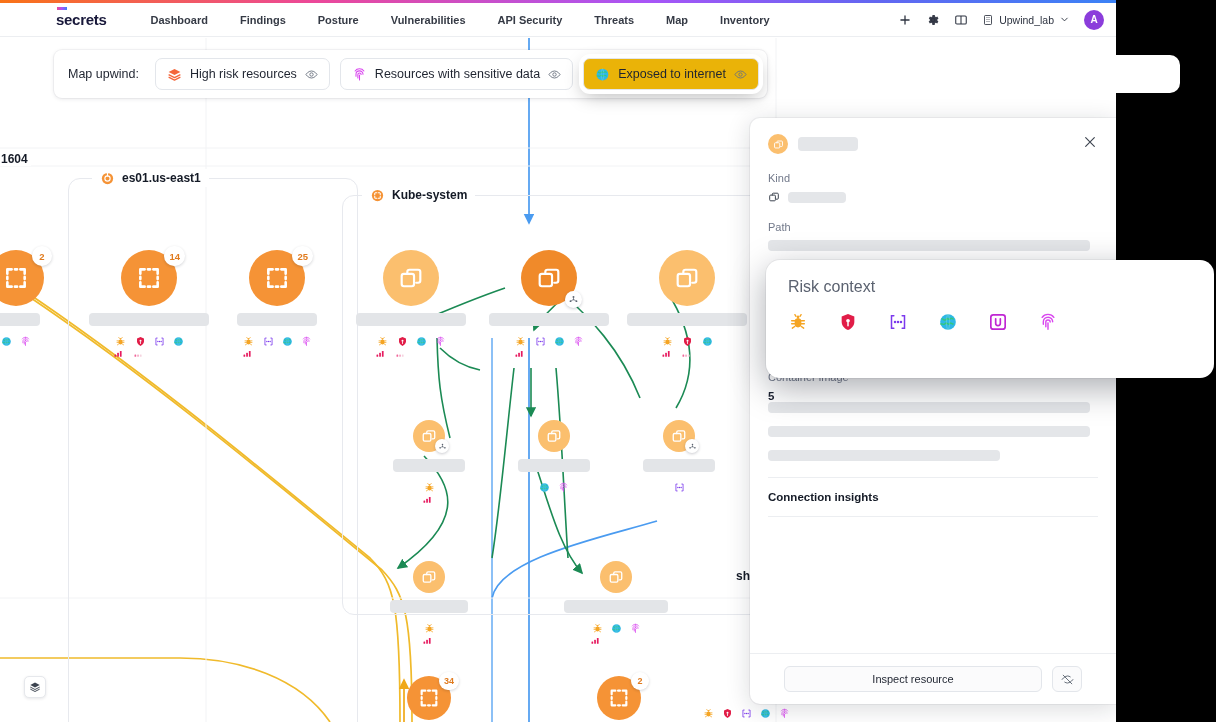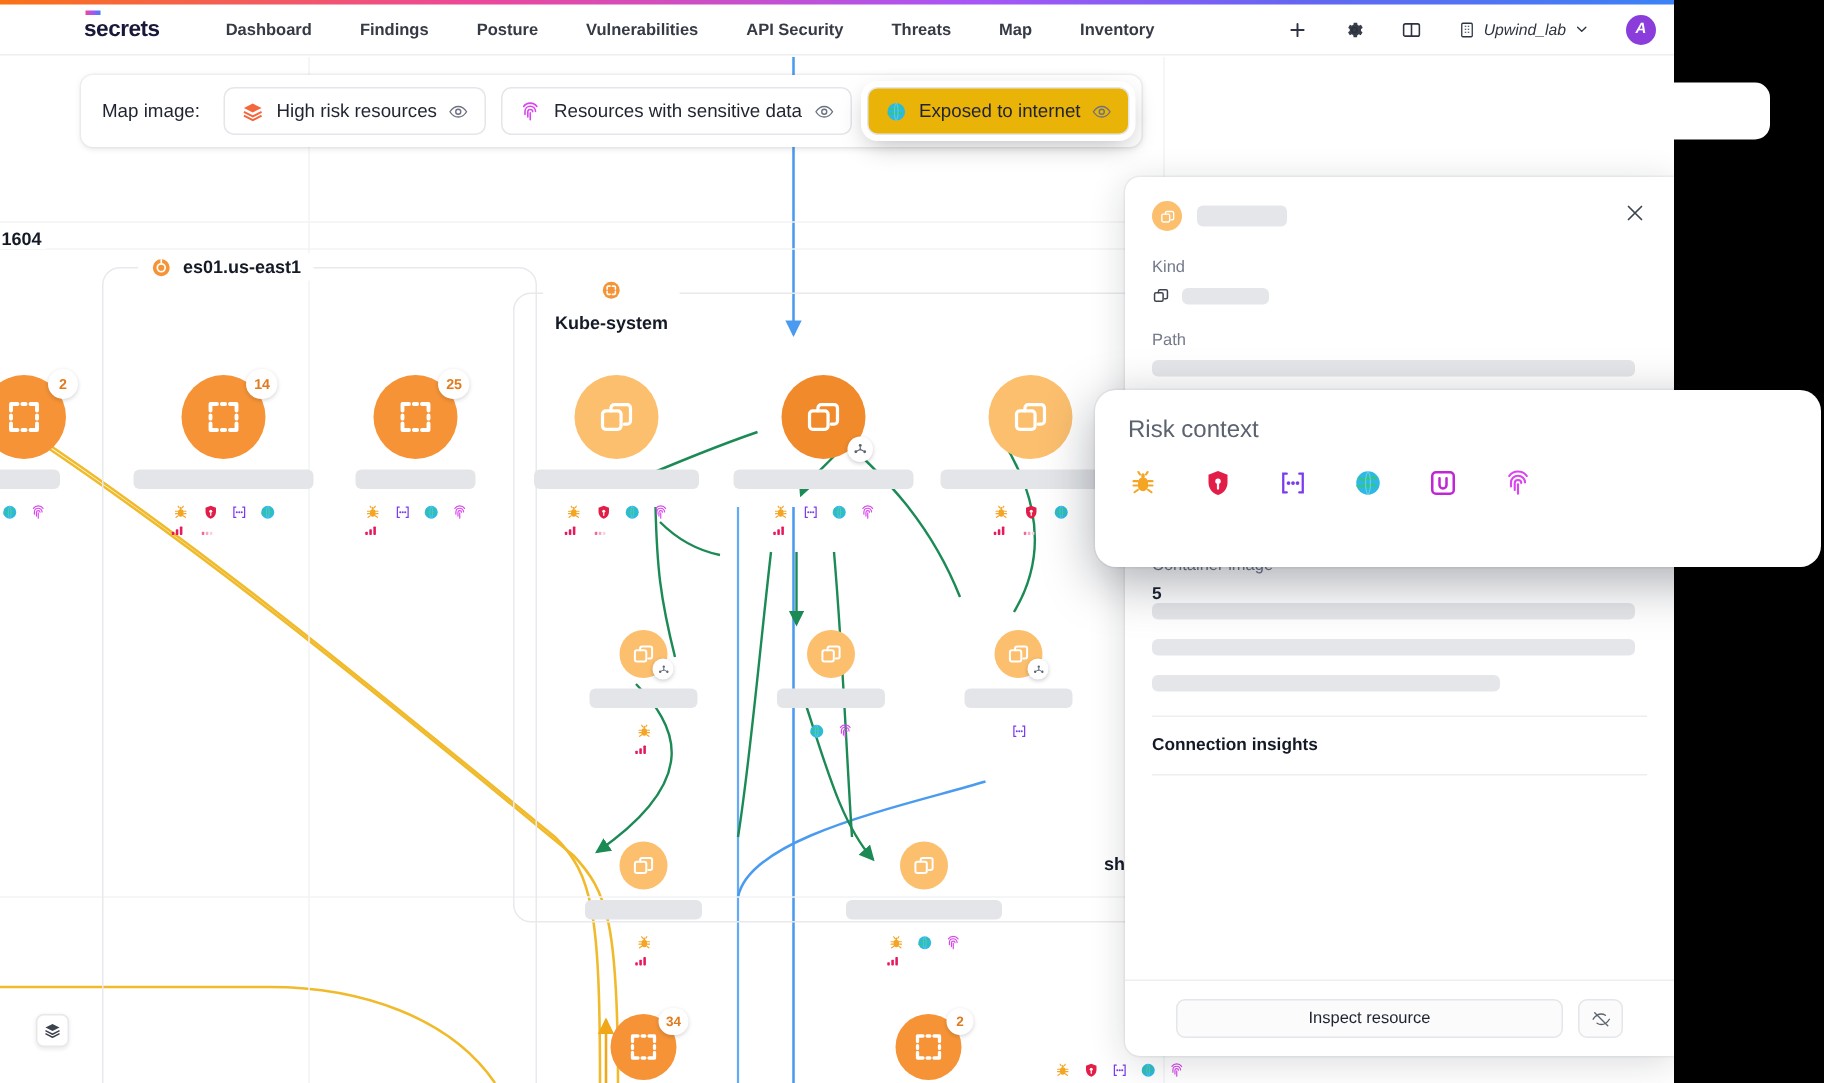--- a/index.html
+++ b/index.html
@@ -37,21 +37,21 @@
     position: absolute; left: 1px; top: -4px; width: 10px; height: 3px;
     background: linear-gradient(90deg,#ec4899,#a855f7,#3b82f6);
   }
   #nav { display: flex; align-items: center; margin-left: 28px; gap: 0; }
   .nav-item {
     font-size: 11px; color: #353a45; padding: 4px 16px; cursor: pointer;
     white-space: nowrap;
     font-weight: bold;
   }
   #header-right {
-    margin-left: auto; margin-right: 12px; display: flex; align-items: center; gap: 24px; font-style: italic;
+    margin-left: auto; margin-right: 12px; display: flex; align-items: center; gap: 14px;
   }
   .hicon { width: 14px; height: 14px; color: #2d3340; cursor: pointer; display: block; }
   .tenant {
     display: flex; align-items: center; gap: 5px; font-size: 10.5px; color: #2d3340;
     cursor: pointer;
   }
   .avatar {
     width: 20px; height: 20px; border-radius: 50%; background: #8b3ddb;
     color: #fff; font-size: 10px; font-weight: 700;
     display: flex; align-items: center; justify-content: center; cursor: pointer;
@@ -184,21 +184,21 @@
     flex: 1; height: 26px; border: 1px solid #e3e6eb; border-radius: 6px;
     background: #fbfbfc; font-size: 11px; color: #1f2430; cursor: pointer;
     display: flex; align-items: center; justify-content: center;
     font-family: "Liberation Sans", sans-serif;
   }
   .dbtn.icon-only { flex: none; width: 30px; }
   .dbtn.icon-only svg { width: 13px; height: 13px; color: #5c6470; }
 
   
   #riskpop {
-    position: absolute; left: 730px; top: 260px; width: 448px; height: 118px;
+    position: absolute; left: 766px; top: 260px; width: 448px; height: 118px;
     background: #fff; border-radius: 14px;
     box-shadow: 0 10px 34px rgba(10,14,30,.34), 0 0 0 1px rgba(16,24,40,.05);
     z-index: 90; padding: 18px 22px;
   }
   #riskpop .rp-title { font-size: 16px; color: #5b6270; margin-bottom: 16px; }
   #riskpop .rp-icons { display: flex; align-items: center; gap: 30px; }
   #riskpop .rp-icons svg { width: 20px; height: 20px; display: block; }
 
   
   #darkbleed {
@@ -440,21 +440,21 @@
 
     <div class="group" style="left:68px; top:140px; width:290px; height:560px;"></div>
     <div class="group-title" style="left:92px; top:131px;">
       <svg class="gt-ico">
           <use href="#s-cluster"></use>
         </svg>
       <span>es01.us-east1</span>
     </div>
 
     <div class="group" style="left:342px; top:157px; width:660px; height:420px;"></div>
-    <div class="group-title" style="left:362px; top:148px;flex-direction:column;">
+    <div class="group-title" style="left:362px; top:148px;">
       <svg class="gt-ico">
           <use href="#s-ns"></use>
         </svg>
       <span>Kube-system</span>
     </div>
 
     <div class="map-text" style="left:-2px; top:114px;">1604</div>
     <div class="map-text" style="left:733px; top:531px;">sh</div>
 
     <div class="node" style="left:-30px; top:212px;">
@@ -825,21 +825,21 @@
     </div>
 
     <div id="layers-btn">
       <svg>
           <use href="#s-layers"></use>
         </svg>
     </div>
   </div>
 
   <div id="mapviews">
-    <span class="mv-label">Map image:</span>
+    <span class="mv-label">Map upwind:</span>
 
     <div class="mv-chip">
       <svg class="mv-ico">
           <use href="#s-layers-o"></use>
         </svg>
       <span class="mv-txt">High risk resources</span>
       <svg class="eye">
           <use href="#s-eye"></use>
         </svg>
     </div>

